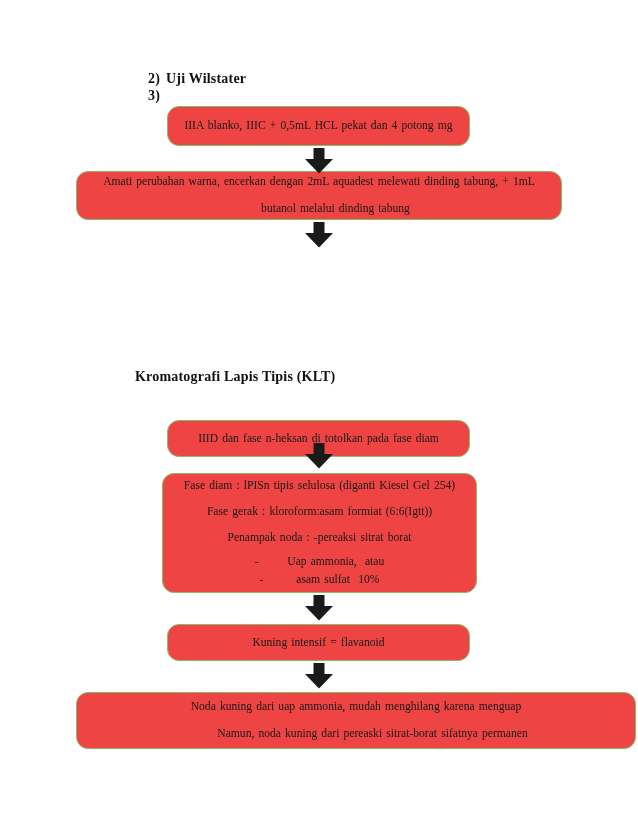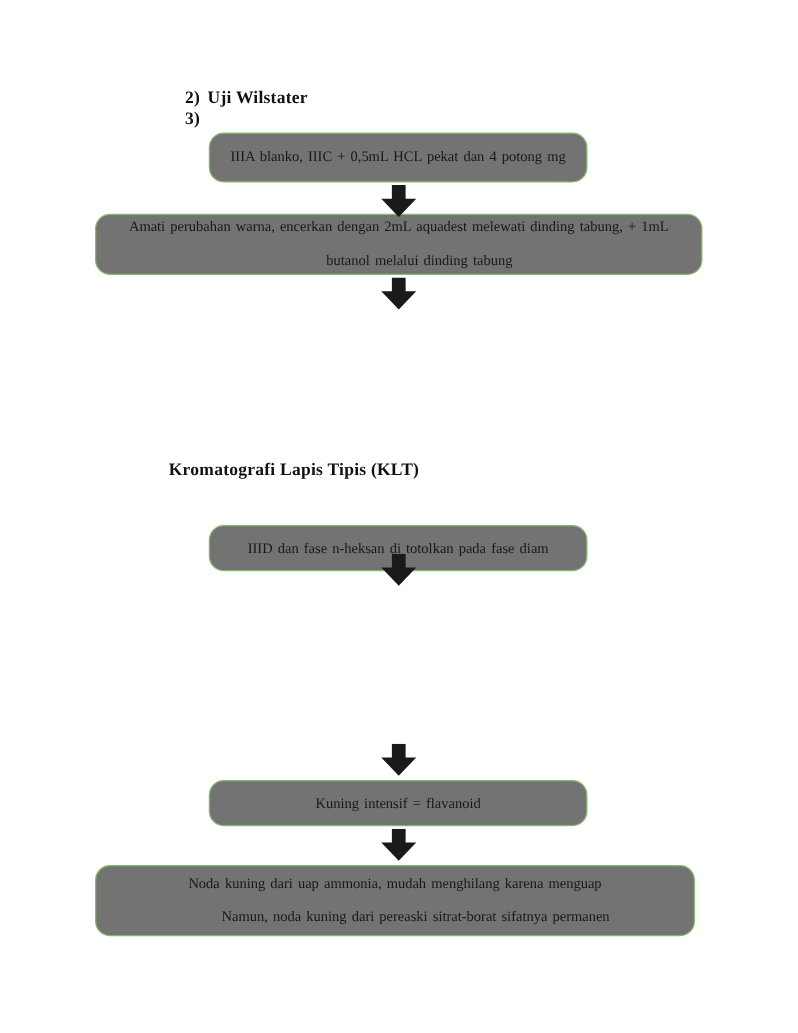--- a/index.html
+++ b/index.html
@@ -41,21 +41,21 @@
   #hd-wilstater { left: 148px; top: 71px; }
   #hd-item3     { left: 148px; top: 88px; }
   #hd-klt       { left: 135px; top: 369px; }
 
   
   .box {
     position: absolute;
     box-sizing: border-box;
     border: 1.4px solid #86bb6a;
     border-radius: 12px;
-    background: #737373;
+    background: #ef4444;
     display: flex;
     flex-direction: column;
     align-items: center;
     justify-content: center;
     text-align: center;
     font-size: 11.6px;
     line-height: 1.35;
     padding: 4px 14px;
   }
   .box .line {
@@ -71,21 +71,21 @@
     white-space: pre;
   }
 
   
   #box-1 { left: 167px; top: 106px; width: 303px; height: 40px; }
   #box-2 { left:  76px; top: 171px; width: 486px; height: 49px; }
   #box-3 { left: 167px; top: 247px; width: 303px; height: 83px; }
   #box-4 { left: 167px; top: 420px; width: 303px; height: 37px; }
   #box-5 { left: 162px; top: 473px; width: 315px; height: 120px; }
   #box-6 { left: 167px; top: 624px; width: 303px; height: 37px; }
-  #box-7 { left:  76px; top: 692px; width: 480px; height: 57px; }
+  #box-7 { left:  76px; top: 692px; width: 560px; height: 57px; }
 
   #box-5 .line + .line { margin-top: 10px; }
   #box-5 .line.sub { margin-top: 9px; }
   #box-5 .line.sub2 { margin-top: 2px; }
 
   
   .arrow {
     position: absolute;
     width: 30px;
     height: 26px;
@@ -122,20 +122,27 @@
   <div class="box tight" id="box-2" style="border-color: rgb(134, 187, 106);">
     <span class="line">Amati  perubahan  warna,  encerkan  dengan  2mL  aquadest  melewati  dinding   tabung,  + 1mL</span>
     <span class="line">butanol  melalui  dinding  tabung</span>
   </div>
 
 
   <div class="box" id="box-4" style="border-color: rgb(134, 187, 106);">
     <span class="line">IIID dan fase n-heksan  di totolkan  pada fase diam</span>
   </div>
 
+  <div class="box" id="box-5" style="border-color: rgb(134, 187, 106);">
+    <span class="line">Fase diam : lPISn tipis  selulosa  (diganti  Kiesel  Gel 254)</span>
+    <span class="line">Fase gerak : kloroform:asam   formiat  (6:6(Igtt))</span>
+    <span class="line">Penampak  noda : -pereaksi sitrat  borat</span>
+    <span class="line dash sub">-       Uap ammonia,  atau</span>
+    <span class="line dash sub2">-        asam sulfat  10%</span>
+  </div>
 
   <div class="box" id="box-6" style="border-color: rgb(134, 187, 106);">
     <span class="line">Kuning  intensif  = flavanoid</span>
   </div>
 
   <div class="box tight" id="box-7" style="border-color: rgb(134, 187, 106);">
     <span class="line">Noda kuning  dari uap ammonia,  mudah  menghilang  karena  menguap</span>
     <span class="line">Namun,  noda kuning  dari pereaski sitrat-borat  sifatnya  permanen</span>
   </div>
 

